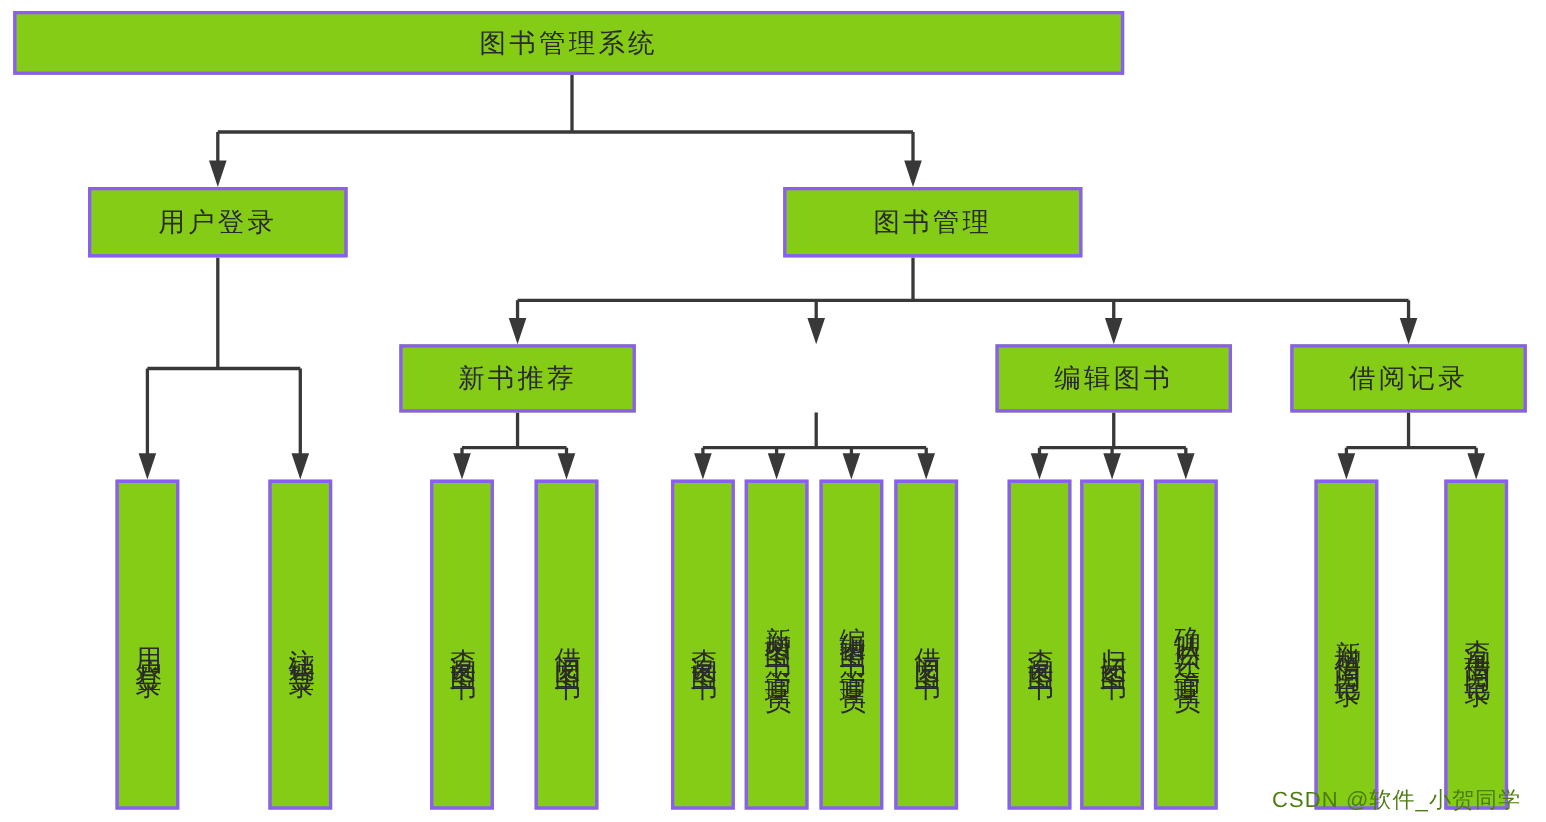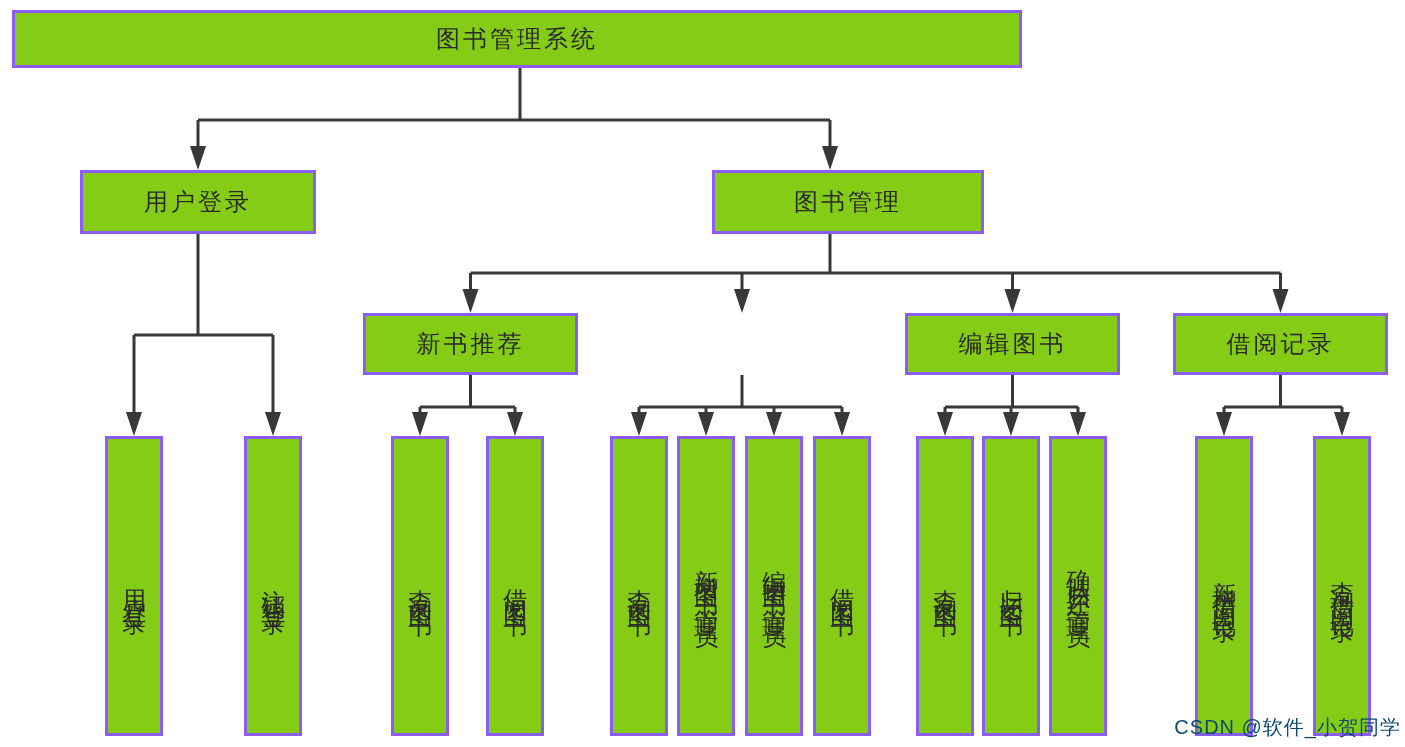--- a/index.html
+++ b/index.html
@@ -40,25 +40,25 @@
   .vtext {
     writing-mode: vertical-rl;
     text-orientation: mixed;
     font-size: 24px;
     letter-spacing: 8px;
     line-height: 1.1;
     white-space: nowrap;
   }
   .watermark {
     position: absolute;
-    right: 4px;
+    right: 22px;
     bottom: 6px;
     font-size: 20px;
     letter-spacing: 1px;
-    color: #0c4a6e;
+    color: #4d7c0f;
     z-index: 5;
     white-space: nowrap;
   }
 </style>
 </head>
 <body>
 
 <div class="stage">
 
   <svg class="connectors" viewBox="0 0 1405 747" xmlns="http://www.w3.org/2000/svg">

